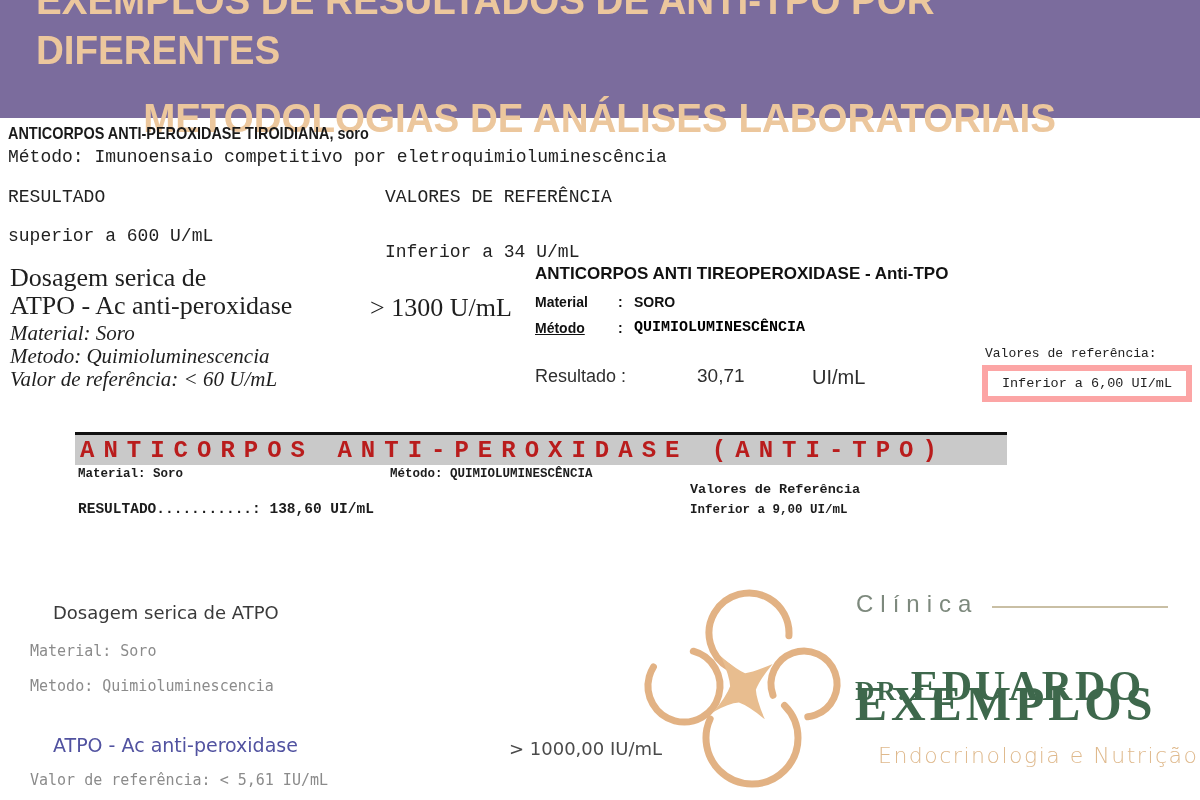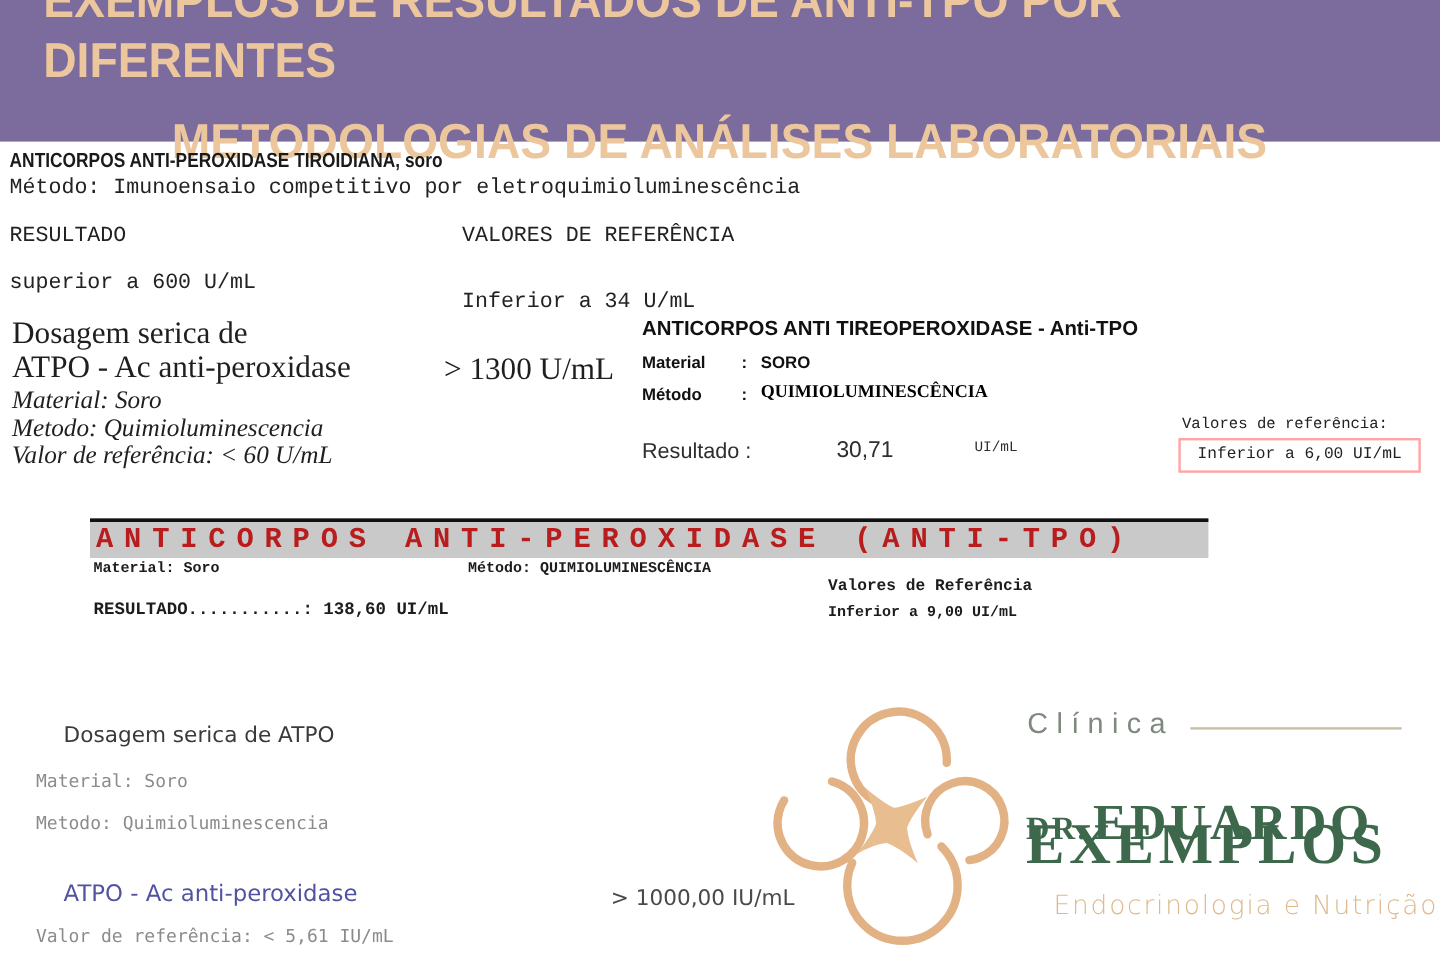--- a/index.html
+++ b/index.html
@@ -31,28 +31,28 @@
   .r2-it1{left:10px;top:321px;font-size:21px;font-style:italic;}
   .r2-it2{left:10px;top:344px;font-size:21px;font-style:italic;}
   .r2-it3{left:10px;top:367px;font-size:21px;font-style:italic;}
 
   
   .r3-title{left:535px;top:264px;font-size:17px;font-weight:700;color:#111;}
   .r3-lab{font-size:14px;font-weight:700;color:#111;}
   .r3-mat-l{left:535px;top:294px;}
   .r3-mat-c{left:618px;top:294px;}
   .r3-mat-v{left:634px;top:294px;}
-  .r3-met-l{left:535px;top:320px;}
+  .r3-met-l{left:535px;top:320px;text-decoration:underline;}
   .r3-met-c{left:618px;top:320px;}
-  .r3-met-v{left:634px;top:319px;font-family:Liberation Serif, serif;font-size:15px;font-weight:700;}
+  .r3-met-v{left:634px;top:319px;font-family:Liberation Mono, monospace;font-size:15px;font-weight:700;}
   .r3-res-l{left:535px;top:366px;font-size:18px;color:#2e2e2e;}
   .r3-res-v{left:697px;top:365px;font-size:19px;color:#2e2e2e;}
-  .r3-res-u{left:812px;top:366px;font-size:12px;color:#2e2e2e;font-family:Liberation Mono, monospace;}
+  .r3-res-u{left:812px;top:366px;font-size:20px;color:#2e2e2e;}
   .r3-ref-lab{left:985px;top:346px;font-size:13px;}
-  .r3-ref-box{left:982px;top:365px;width:198px;height:25px;border:2px solid #fca5a5;
+  .r3-ref-box{left:982px;top:365px;width:198px;height:25px;border:6px solid #fca5a5;
               display:flex;align-items:center;justify-content:center;font-size:13.5px;}
 
   
   .r4-bar{left:75px;top:432px;width:932px;height:30px;background:#c9c9c9;
           border-top:3px solid #111;display:flex;align-items:center;}
   .r4-bar-title{font-family:"Liberation Mono", monospace;font-weight:700;font-size:24px;
                 letter-spacing:9px;color:#b91c1c;padding-left:5px;}
   .bmono{font-family:"Liberation Mono", monospace;font-weight:700;color:#1c1c1c;}
   .r4-mat{left:78px;top:467px;font-size:12.5px;}
   .r4-met{left:390px;top:467px;font-size:12.5px;}

